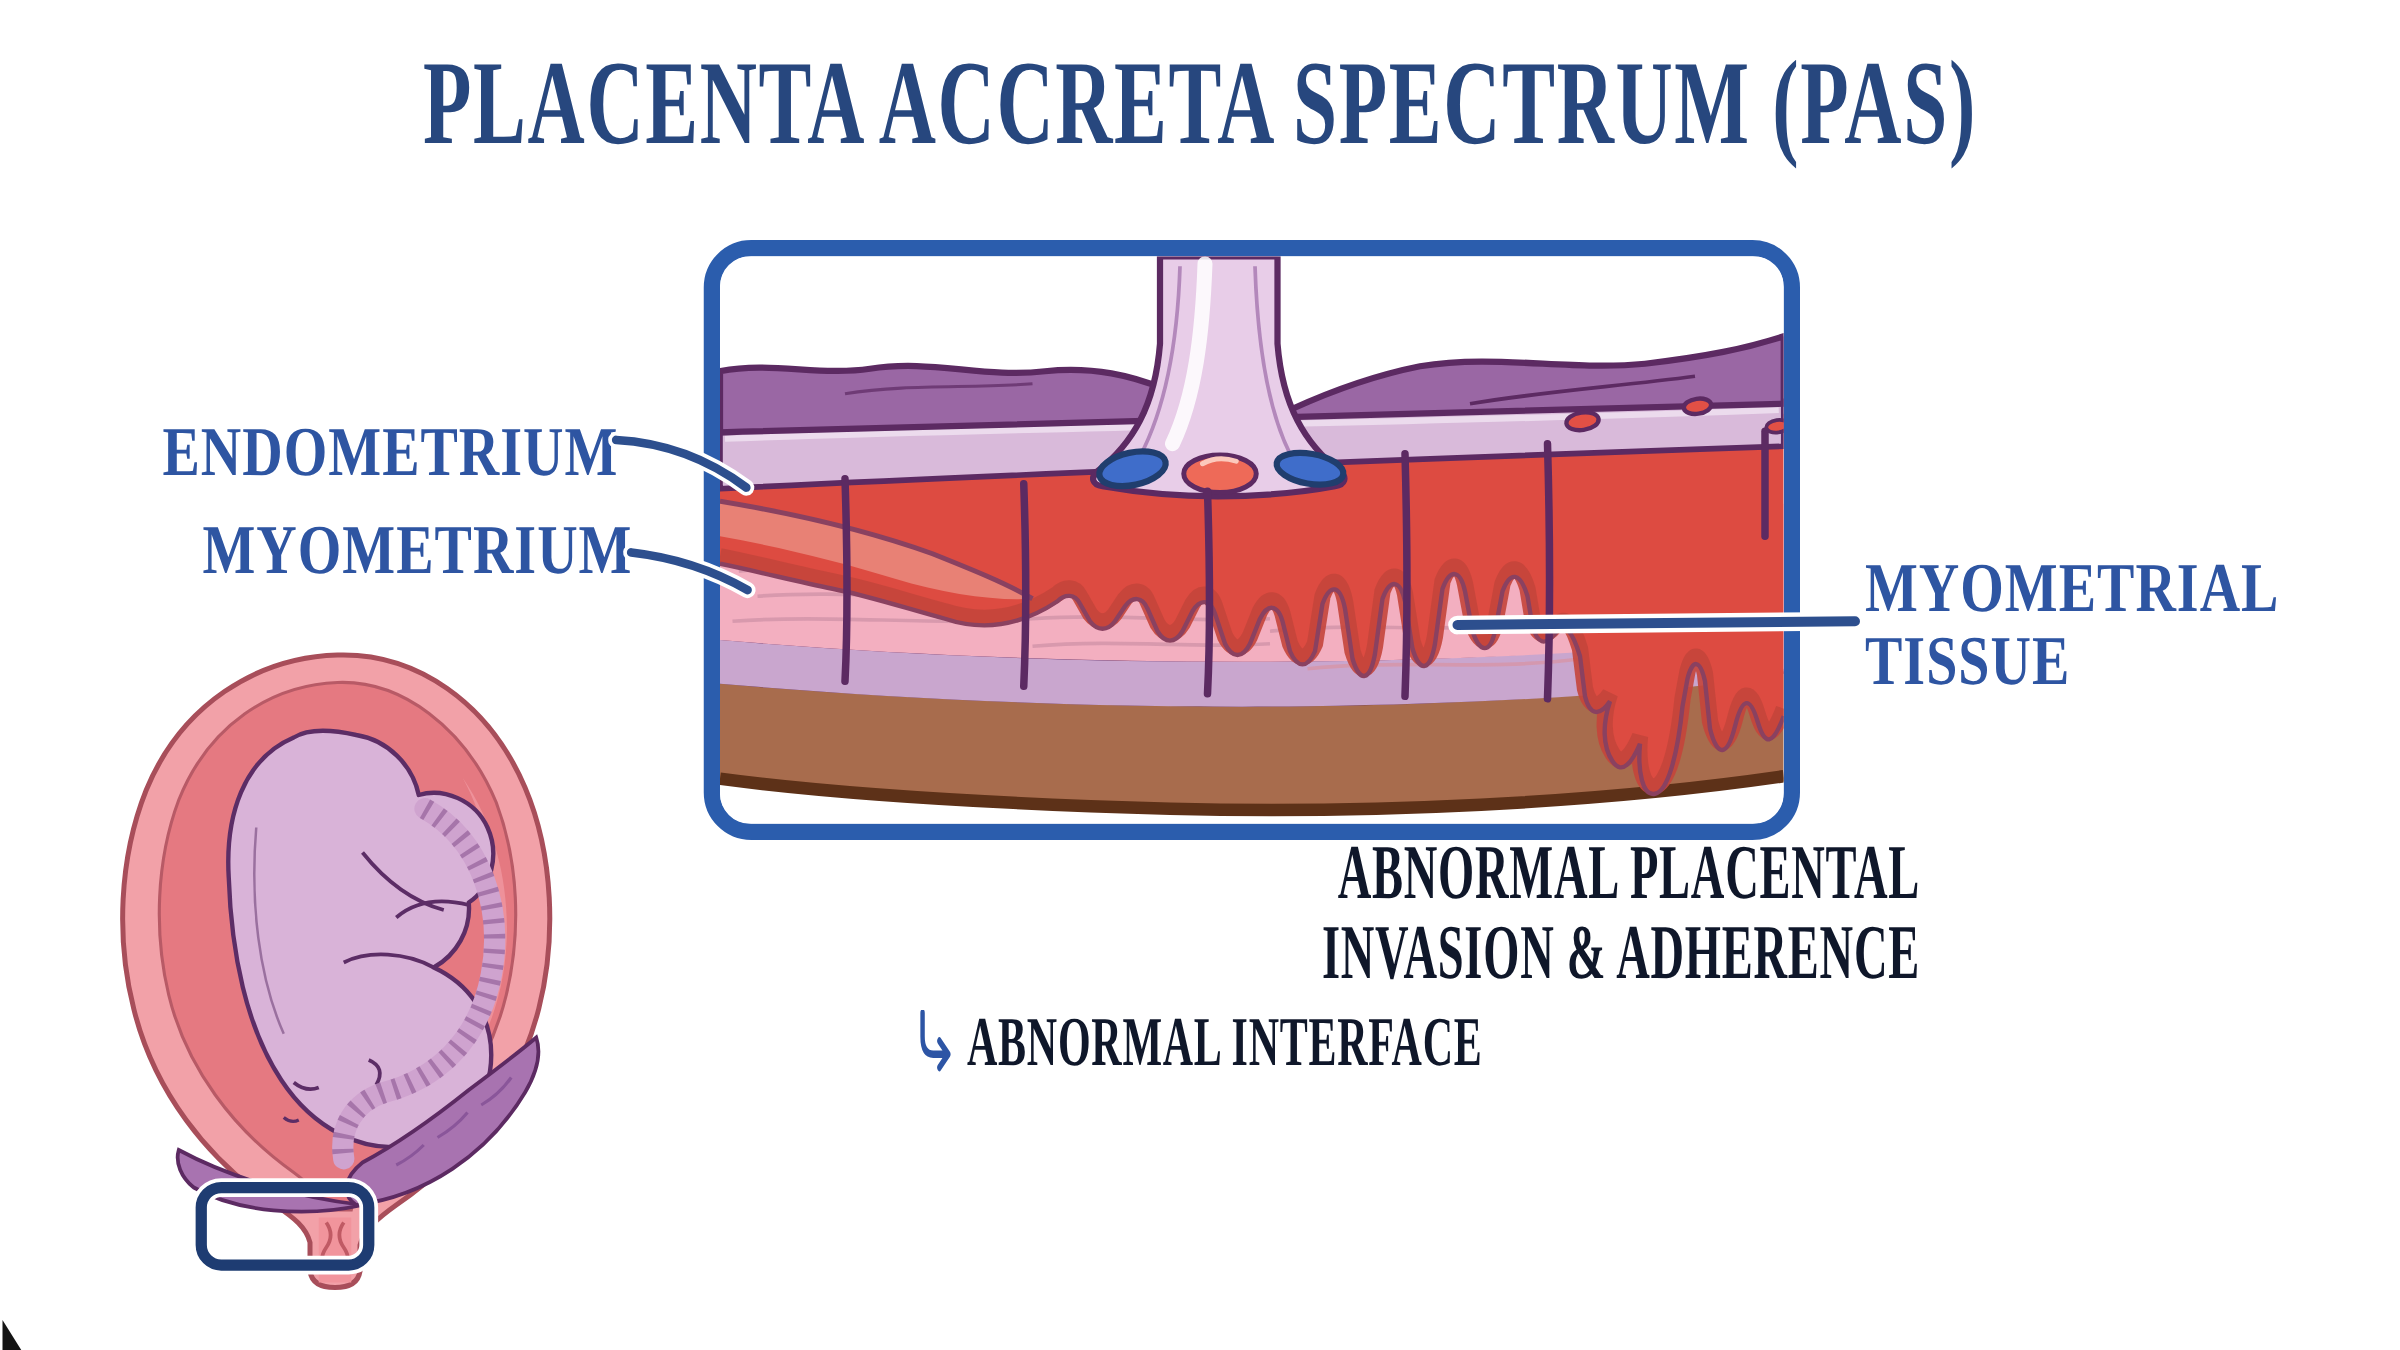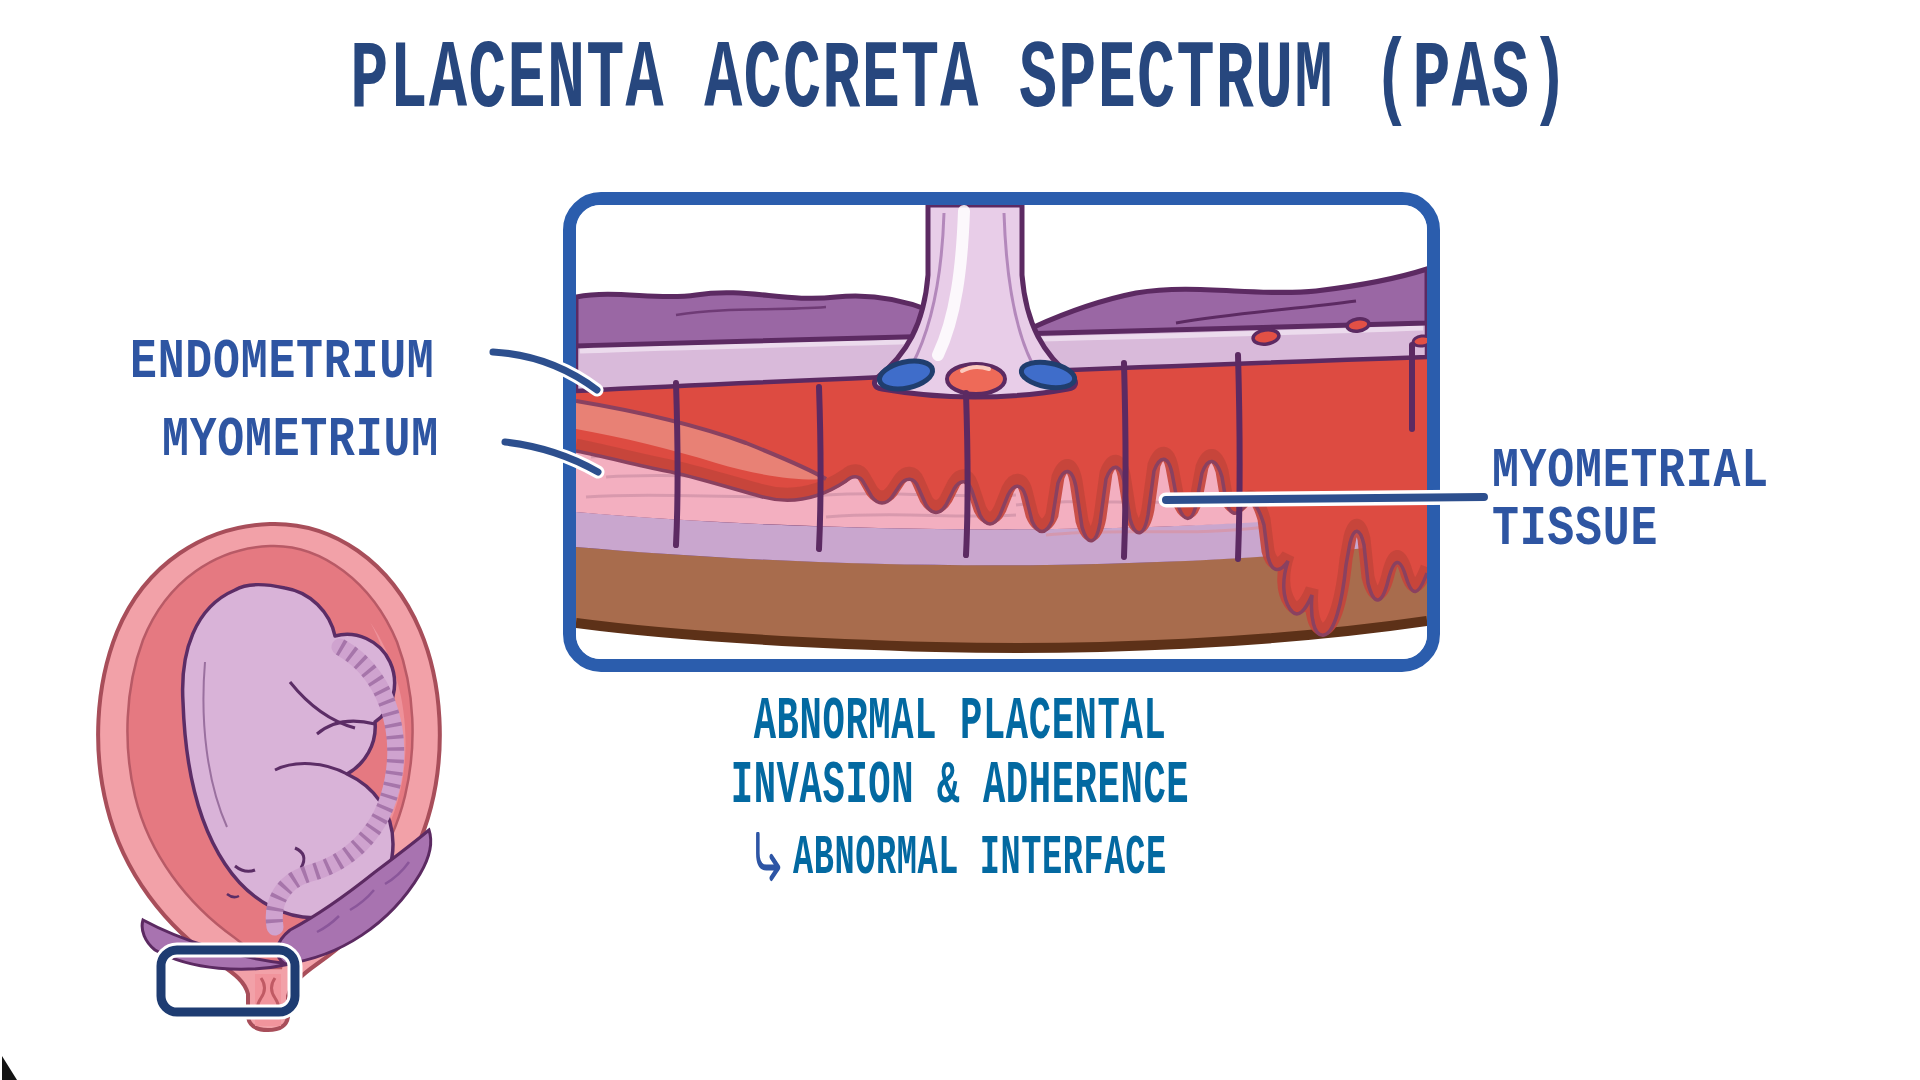--- a/index.html
+++ b/index.html
@@ -1,27 +1,27 @@
 <!DOCTYPE html>
 <html><head>
 <meta charset="utf-8">
 <style>
   html,body{margin:0;padding:0;background:#fff;}
   .canvas{position:relative;width:1920px;height:1080px;background:#ffffff;overflow:hidden;
-          font-family:Liberation Mono, monospace;}
+          font-family:Liberation Serif, serif;}
   .hand{font-weight:700;}
   .title{position:absolute;left:0;right:0;top:26px;text-align:center;
          font-size:96px;color:#27477E;letter-spacing:2px;
          transform:scaleX(.66);transform-origin:50% 0;white-space:nowrap;}
   .side-label{position:absolute;font-size:56px;color:#2E55A2;white-space:nowrap;
               transform:scaleX(.8);transform-origin:0 0;letter-spacing:1px;}
   .lbl-endo{left:130px;top:330px;}
   .lbl-myo{left:162px;top:408px;}
   .lbl-right{left:1492px;top:442px;line-height:58px;}
-  .caption{position:absolute;left:0;right:0;top:690px;text-align:center;color:#0369a1;}
+  .caption{position:absolute;left:0;right:0;top:666px;text-align:right;color:#0f172a;}
   .cap-line{font-size:62px;font-weight:700;letter-spacing:1px;
             transform:scaleX(.6);transform-origin:50% 0;white-space:nowrap;line-height:64px;}
   .cap-line3{font-size:56px;margin-top:8px;display:flex;align-items:center;justify-content:center;gap:14px;}
   .frame{position:absolute;left:563px;top:192px;width:877px;height:480px;
          border:13px solid #2B5DAD;border-radius:38px;box-sizing:border-box;background:#fff;}
   .frame-clip{position:absolute;inset:0;border-radius:24px;overflow:hidden;}
   .frame-clip svg{display:block;}
   .inset{position:absolute;left:85px;top:512px;width:370px;height:540px;}
   .overlay{position:absolute;inset:0;pointer-events:none;}
 </style>

